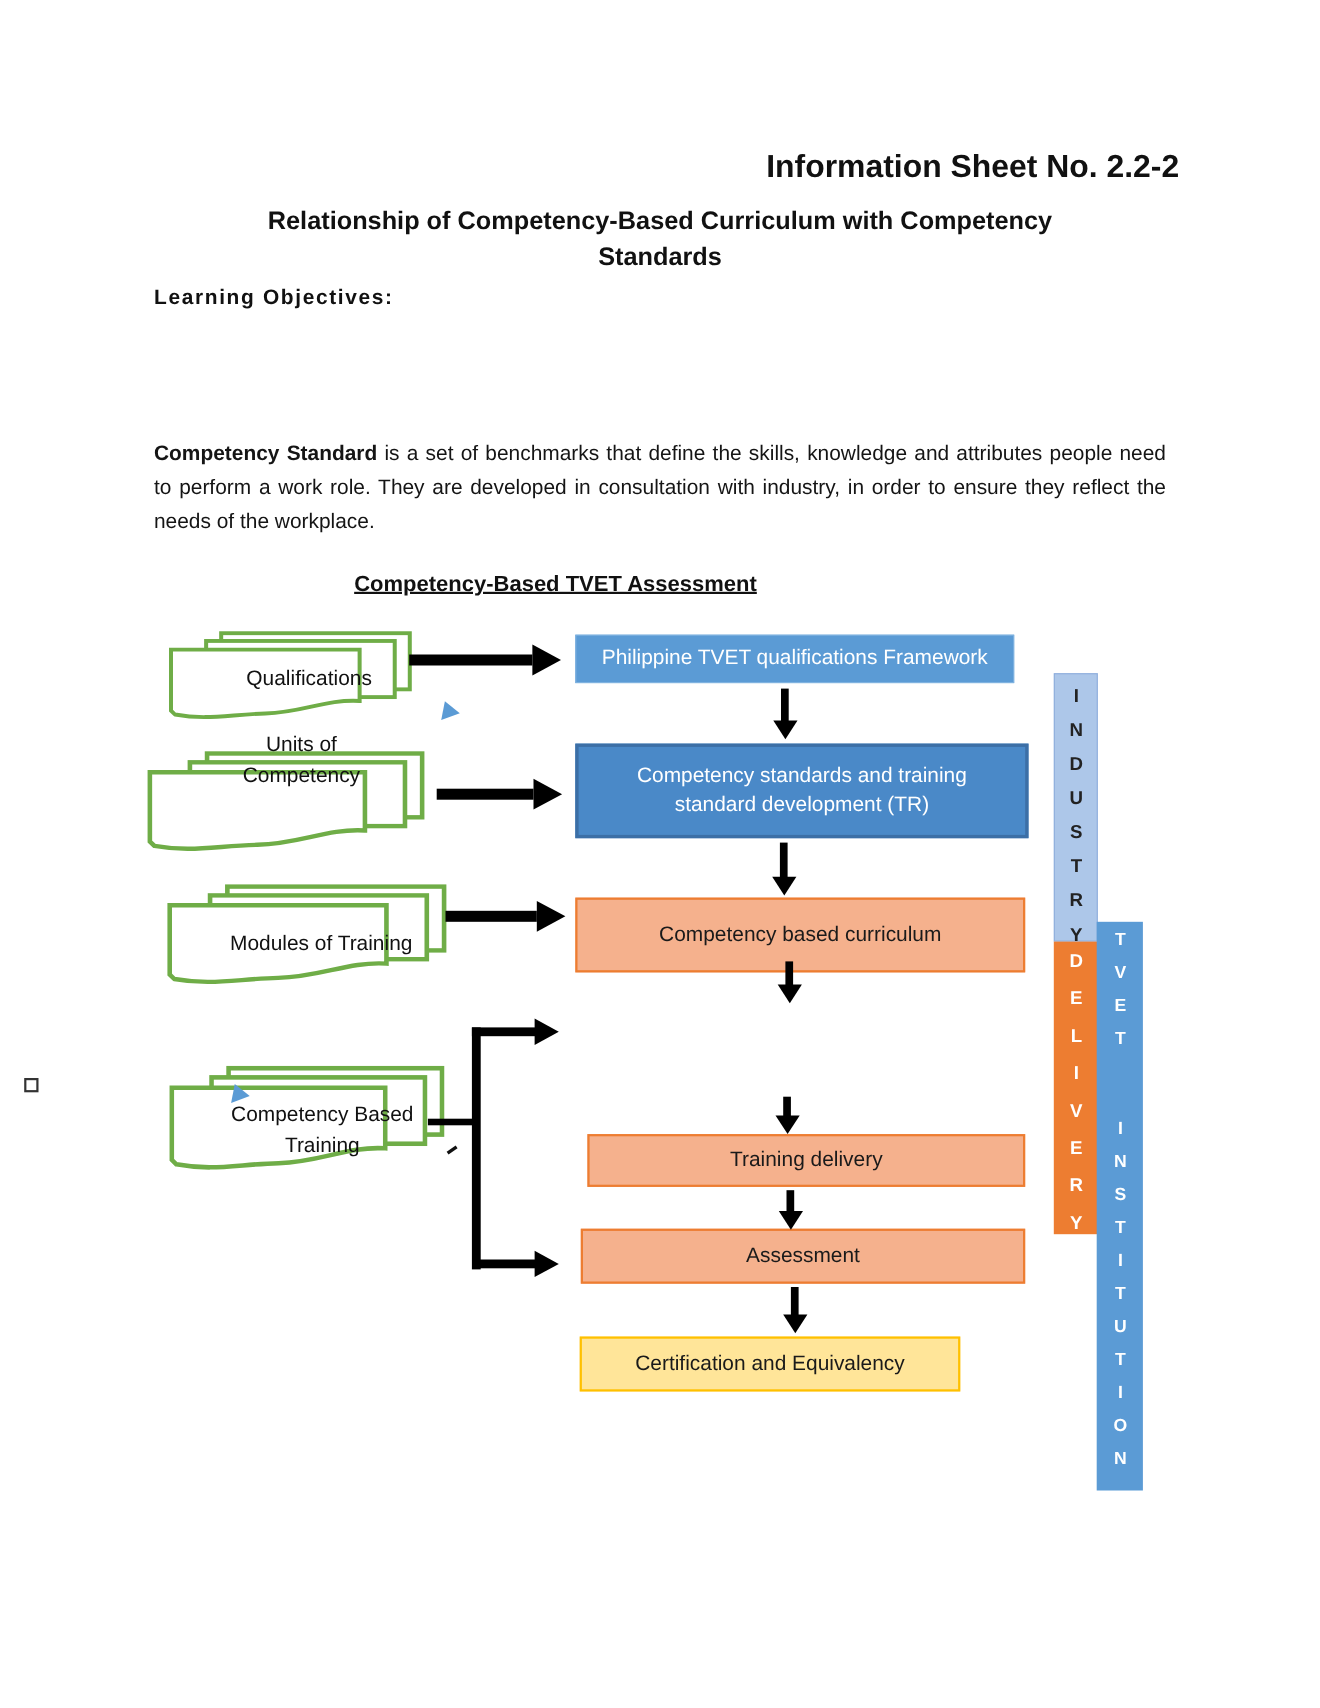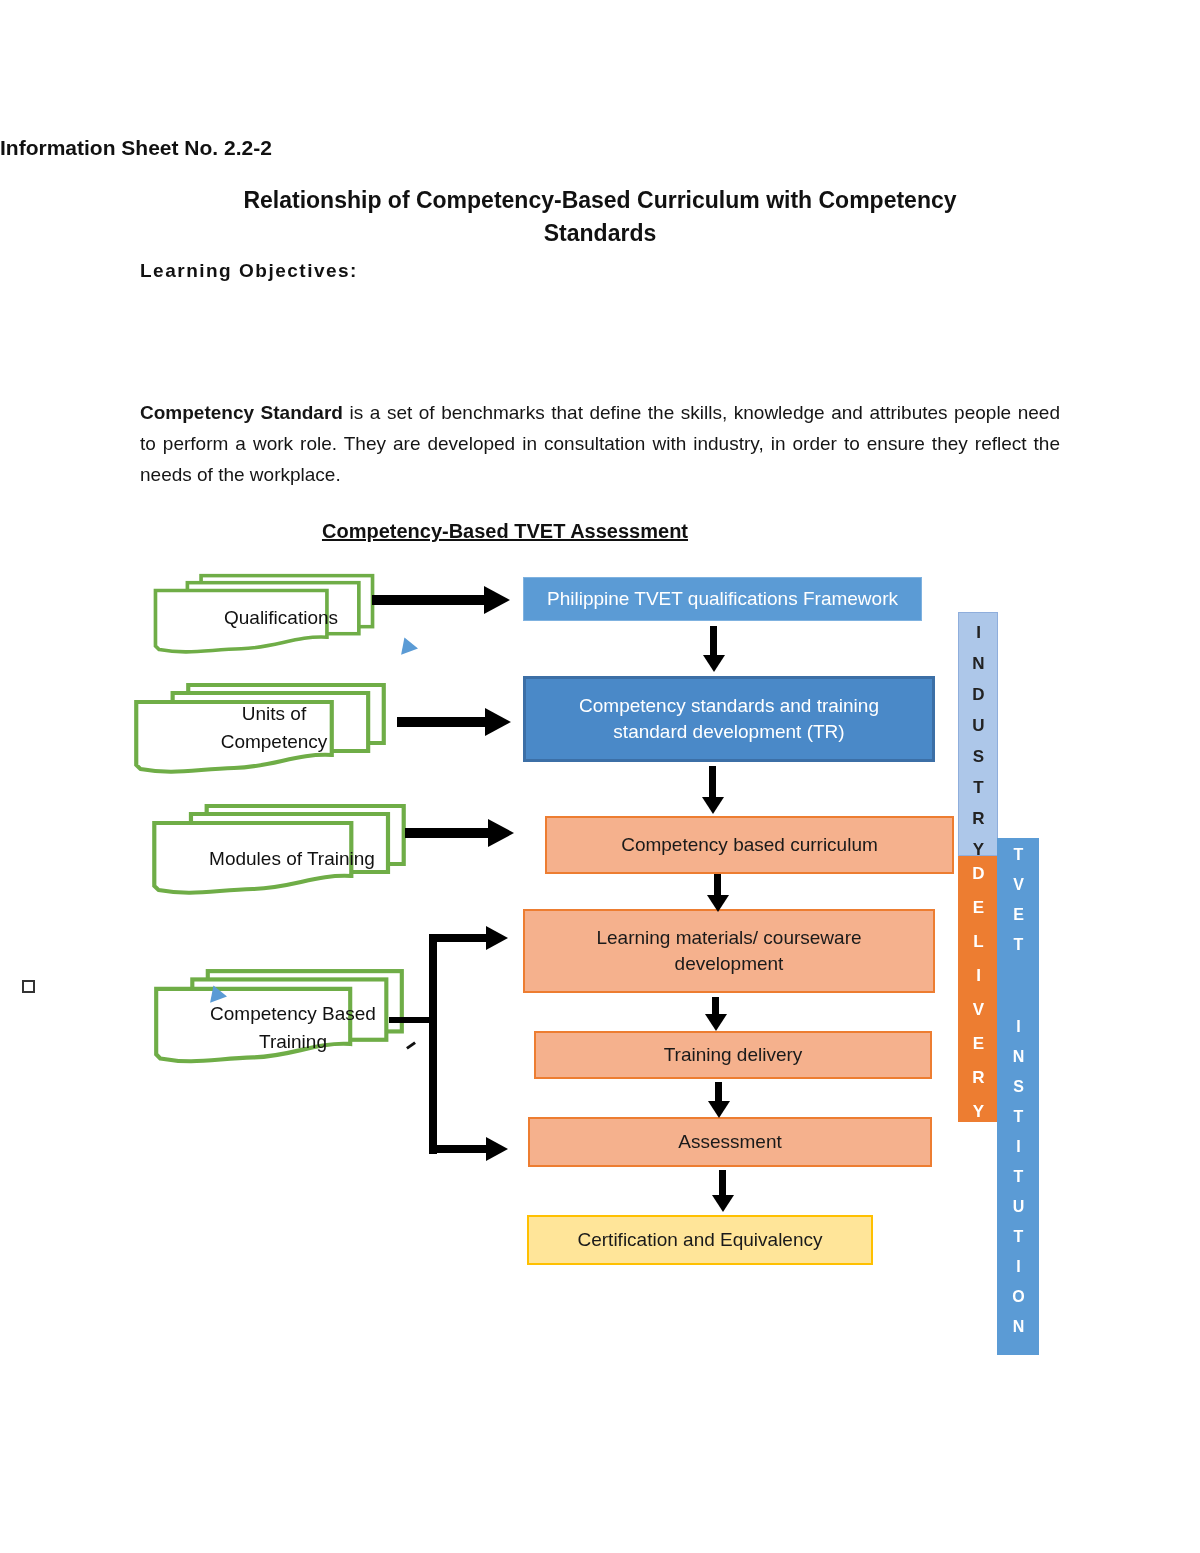--- a/index.html
+++ b/index.html
@@ -8,21 +8,21 @@
     width:1200px;
     height:1553px;
     background:#ffffff;
     font-family:"Liberation Sans", sans-serif;
     color:#1a1a1a;
     overflow:hidden;
   }
   
   .doc-title{
     position:absolute; top:136px; left:0; width:1072px;
-    text-align:left; font-size:21px; font-weight:bold; color:#111;
+    text-align:right; font-size:29px; font-weight:bold; color:#111;
   }
   .doc-subtitle{
     position:absolute; top:184px; left:200px; width:800px;
     text-align:center; font-size:23px; font-weight:bold; color:#111;
     line-height:33px;
   }
   .lo-heading{
     position:absolute; top:260px; left:140px;
     font-size:19px; font-weight:600; letter-spacing:1.5px; color:#111;
   }
@@ -103,21 +103,21 @@
   </div>
   <div class="stack-label" style="left:155px; top:604px; width:172px;">Qualifications</div>
 
   <div class="stack" style="left:130px; top:682px; width:260px; height:100px;">
     <svg viewBox="0 0 250 100" preserveAspectRatio="none">
       <rect x="56" y="3" width="188" height="58" fill="#fff" stroke="#6FAD47" stroke-width="4"></rect>
       <rect x="41" y="11" width="188" height="58" fill="#fff" stroke="#6FAD47" stroke-width="4"></rect>
       <path d="M6 20 L194 20 L194 73 C160 71 138 85 100 86 C64 87 42 93 10 87 L6 83 Z" fill="#fff" stroke="#6FAD47" stroke-width="4"></path>
     </svg>
   </div>
-  <div class="stack-label" style="left:169px; top:700px; width:130px;">Units of Competency</div>
+  <div class="stack-label" style="left:169px; top:664px; width:130px;">Units of Competency</div>
 
   <div class="stack" style="left:148px; top:803px; width:262px; height:100px;">
     <svg viewBox="0 0 250 100" preserveAspectRatio="none">
       <rect x="56" y="3" width="188" height="58" fill="#fff" stroke="#6FAD47" stroke-width="4"></rect>
       <rect x="41" y="11" width="188" height="58" fill="#fff" stroke="#6FAD47" stroke-width="4"></rect>
       <path d="M6 20 L194 20 L194 73 C160 71 138 85 100 86 C64 87 42 93 10 87 L6 83 Z" fill="#fff" stroke="#6FAD47" stroke-width="4"></path>
     </svg>
   </div>
   <div class="stack-label" style="left:147px; top:845px; width:210px;">Modules of Training</div>
 
@@ -125,22 +125,21 @@
     <svg viewBox="0 0 250 100" preserveAspectRatio="none">
       <rect x="56" y="3" width="188" height="58" fill="#fff" stroke="#6FAD47" stroke-width="4"></rect>
       <rect x="41" y="11" width="188" height="58" fill="#fff" stroke="#6FAD47" stroke-width="4"></rect>
       <path d="M6 20 L194 20 L194 73 C160 71 138 85 100 86 C64 87 42 93 10 87 L6 83 Z" fill="#fff" stroke="#6FAD47" stroke-width="4"></path>
     </svg>
   </div>
   <div class="stack-label" style="left:160px; top:1000px; width:186px;">Competency Based Training</div>
 
   <div class="fbox blue1" style="left:523px; top:577px; width:399px; height:44px;">Philippine TVET qualifications Framework</div>
   <div class="fbox blue2" style="left:523px; top:676px; width:412px; height:86px; padding:16px 32px;">Competency standards and training standard development (TR)</div>
-  <div class="fbox salmon" style="left:545px; top:816px; width:409px; height:58px;">Competency based curriculum</div>
-  <div class="fbox salmon" style="left:523px; top:909px; width:412px; height:84px; padding:0 42px;">Learning materials/ courseware development</div>
+  <div class="fbox salmon" style="left:523px; top:816px; width:409px; height:68px;">Competency based curriculum</div>
   <div class="fbox salmon" style="left:534px; top:1031px; width:398px; height:48px;">Training delivery</div>
   <div class="fbox salmon" style="left:528px; top:1117px; width:404px; height:50px;">Assessment</div>
   <div class="fbox gold" style="left:527px; top:1215px; width:346px; height:50px;">Certification and Equivalency</div>
 
   <div class="shaft" style="left:372px; top:595px; width:112px; height:10px;"></div>
   <div class="tri-r" style="left:484px; top:586px;"></div>
 
   <div class="shaft" style="left:397px; top:717px; width:88px; height:10px;"></div>
   <div class="tri-r" style="left:485px; top:708px;"></div>
 

